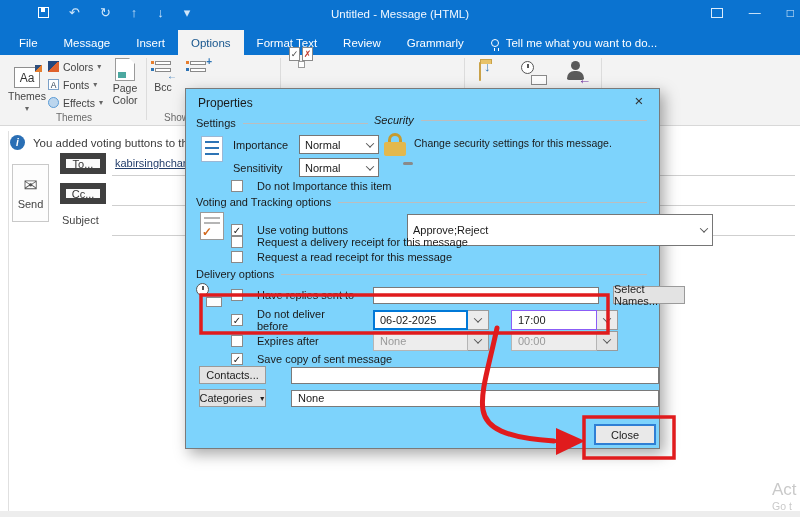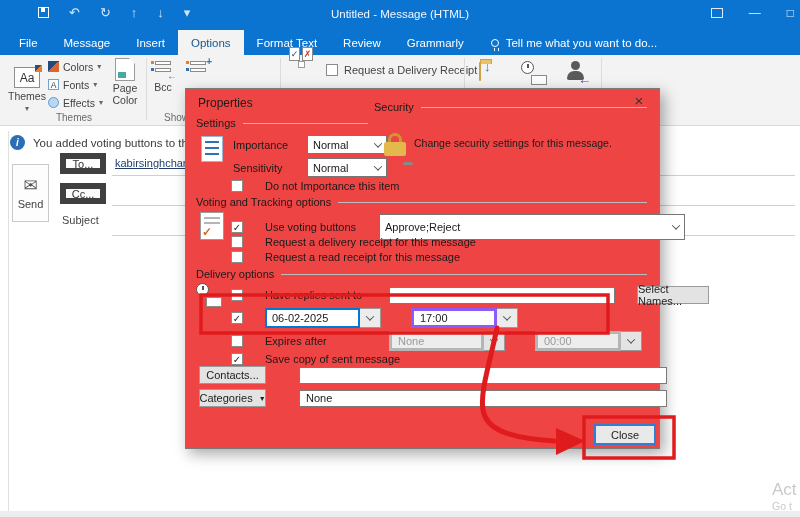--- a/index.html
+++ b/index.html
@@ -71,32 +71,32 @@
   .send-btn { position:absolute; left:12px; top:164px; width:37px; height:58px; border:1px solid #c9c9c9; background:#fdfdfd; display:flex; flex-direction:column; align-items:center; justify-content:center; gap:4px; font-size:11px; color:#444; }
   .env-glyph { font-size:17px; color:#555; line-height:1; }
   .addr-btn { position:absolute; left:60px; width:46px; height:21px; border:6px solid #404040; background:#fbfbfb; font-size:11px; color:#333; display:flex; align-items:center; justify-content:center; }
   .addr-field { position:absolute; left:112px; right:5px; height:25px; border-bottom:1px solid #cfcfcf; font-size:11px; display:flex; align-items:center; padding-left:3px; }
   .to-text { color:#233e6b; text-decoration:underline; }
   .subj-label { position:absolute; left:62px; top:214px; font-size:11px; color:#444; }
   .body-area { position:absolute; left:9px; top:240px; right:0; bottom:6px; background:#fff; }
   .bottom-strip { position:absolute; left:0; bottom:0; width:800px; height:6px; background:#ededed; }
 
   
-  .dialog { position:absolute; left:185px; top:88px; width:475px; height:361px; background:#ef4444; border:1px solid #7a7a7a; box-shadow:4px 5px 14px rgba(0,0,0,0.35); z-index:10; font-size:11px; color:#1a1a1a; }
+  .dialog { position:absolute; left:185px; top:88px; width:475px; height:361px; background:#7dd3fc; border:1px solid #7a7a7a; box-shadow:4px 5px 14px rgba(0,0,0,0.35); z-index:10; font-size:11px; color:#1a1a1a; }
   .dlg-title { position:absolute; left:12px; top:7px; font-size:12px; color:#1a1a1a; }
   .dlg-x { position:absolute; right:10px; top:3px; font-size:15px; color:#333; width:20px; text-align:center; cursor:default; }
   .sec { position:absolute; display:flex; align-items:center; gap:7px; font-size:11px; }
   .sec .line { flex:1; height:1px; background:#bdbdbd; }
-  .drow { position:absolute; display:flex; align-items:center; gap:22px; font-size:11px; }
+  .drow { position:absolute; display:flex; align-items:center; gap:14px; font-size:11px; }
   .combo { background:#fff; border:1px solid #767676; height:19px; display:flex; align-items:center; padding:0 5px; }
   .combo .chev { margin-left:auto; }
   .chev { width:6px; height:6px; border-right:1.5px solid #555; border-bottom:1.5px solid #555; transform:rotate(45deg) translate(-1px,-1px); flex:none; }
   .btn { background:#e3e3e3; border:1px solid #9a9a9a; font-size:11px; color:#222; display:flex; align-items:center; justify-content:center; }
   .dtp { display:flex; height:20px; }
-  .dtp .fld { background:#fff; border:3px solid #8b5cf6; display:flex; align-items:center; padding:0 6px; }
+  .dtp .fld { background:#fff; border:1px solid #8b5cf6; display:flex; align-items:center; padding:0 6px; }
   .dtp .fld.focus { border:1px solid #0078d7; box-shadow:0 0 0 1px #0078d7 inset; }
   .dtp .drop { width:21px; background:#ececec; border:1px solid #9a9a9a; border-left:none; display:flex; align-items:center; justify-content:center; }
   .dtp.disabled .fld { background:#ededed; color:#9a9a9a; border-color:#b5b5b5; }
   .dtp.disabled .drop { background:#e4e4e4; }
   .txtfield { background:#fff; border:1px solid #7a7a7a; height:17px; display:flex; align-items:center; padding:0 6px; }
   .w96 { width:102px; flex:none; }
   .dlg-ico-settings { position:absolute; left:15px; top:47px; width:22px; height:26px; border:1px solid #9bb7d4; background:#fff; }
   .dlg-ico-settings::before { content:""; position:absolute; left:3px; top:4px; right:3px; height:17px;
      background:repeating-linear-gradient(#2e74b5 0 2px, transparent 2px 6px); }
   .lock { position:absolute; left:197px; top:44px; width:26px; height:30px; }
@@ -205,24 +205,20 @@
     <div class="grouplabel" style="left:146px; top:57px; width:70px;">Show F</div>
     <div class="rdiv" style="left:280px;"></div>
 
     <div style="position:absolute; left:289px; top:6px;">
       <span class="ballot">
         <span class="slip"></span>
         <span class="b1">✓</span>
         <span class="b2">✗</span>
       </span>
     </div>
-    <div class="rb-check" style="position:absolute; left:326px; top:9px;">
-      <span class="chkbox"></span>
-      <span>Request a Delivery Receipt</span>
-    </div>
     <div class="rdiv" style="left:464px;"></div>
 
     <div style="position:absolute; left:479px; top:8px;">
       <span class="folder-ico"><span>↓</span></span>
     </div>
     <div style="position:absolute; left:521px; top:6px;">
       <span class="clock-ico" style="display:block;">
         <span class="c"></span>
           <span class="h"></span>
           <span class="env"></span>
@@ -260,21 +256,21 @@
   <div class="bottom-strip"></div>
 
   <div class="dialog">
     <div class="dlg-title">Properties</div>
     <div class="dlg-x">×</div>
 
     <div class="sec" style="left:10px; top:28px; width:172px;">
       <span>Settings</span>
         <span class="line"></span>
     </div>
-    <div class="sec" style="left:188px; top:12px; right:12px;">
+    <div class="sec" style="left:188px; top:25px; right:12px;font-style:italic;">
       <span>Security</span>
         <span class="line"></span>
     </div>
 
     <div class="dlg-ico-settings"></div>
     <div class="drow" style="left:47px; top:46px;">
       <span style="width:52px;">Importance</span>
       <span class="combo" style="width:80px;">
         <span>Normal</span>
         <span class="chev"></span>
@@ -303,21 +299,21 @@
     <div class="sec" style="left:10px; top:107px; right:12px;">
       <span>Voting and Tracking options</span>
         <span class="line"></span>
     </div>
     <div class="vote-ico">
         <b>✓</b>
       </div>
     <div class="drow" style="left:45px; top:125px;">
       <span class="chkbox">✓</span>
       <span style="width:92px;">Use voting buttons</span>
-      <span class="combo" style="width:306px; height:26px;">
+      <span class="combo" style="width:306px; height:32px;margin-left:44px;">
         <span>Approve;Reject</span>
         <span class="chev"></span>
       </span>
     </div>
     <div class="drow" style="left:45px; top:147px;">
       <span class="chkbox"></span>
       <span>Request a delivery receipt for this message</span>
     </div>
     <div class="drow" style="left:45px; top:162px;">
       <span class="chkbox"></span>
@@ -334,20 +330,21 @@
         <span class="env"></span>
     </div>
     <div class="drow" style="left:45px; top:197px;">
       <span class="chkbox"></span>
       <span class="w96">Have replies sent to</span>
       <span class="txtfield" style="width:226px;"></span>
       <span class="btn" style="width:72px; height:18px;">Select Names...</span>
     </div>
     <div class="drow" style="left:45px; top:219px;">
       <span class="chkbox">✓</span>
+      <span class="w96">Do not deliver before</span>
       <span class="dtp">
         <span class="fld focus" style="width:95px;">06-02-2025</span>
         <span class="drop">
             <span class="chev"></span>
           </span>
       </span>
       <span class="dtp" style="margin-left:8px;">
         <span class="fld" style="width:86px;">17:00</span>
         <span class="drop">
             <span class="chev"></span>

